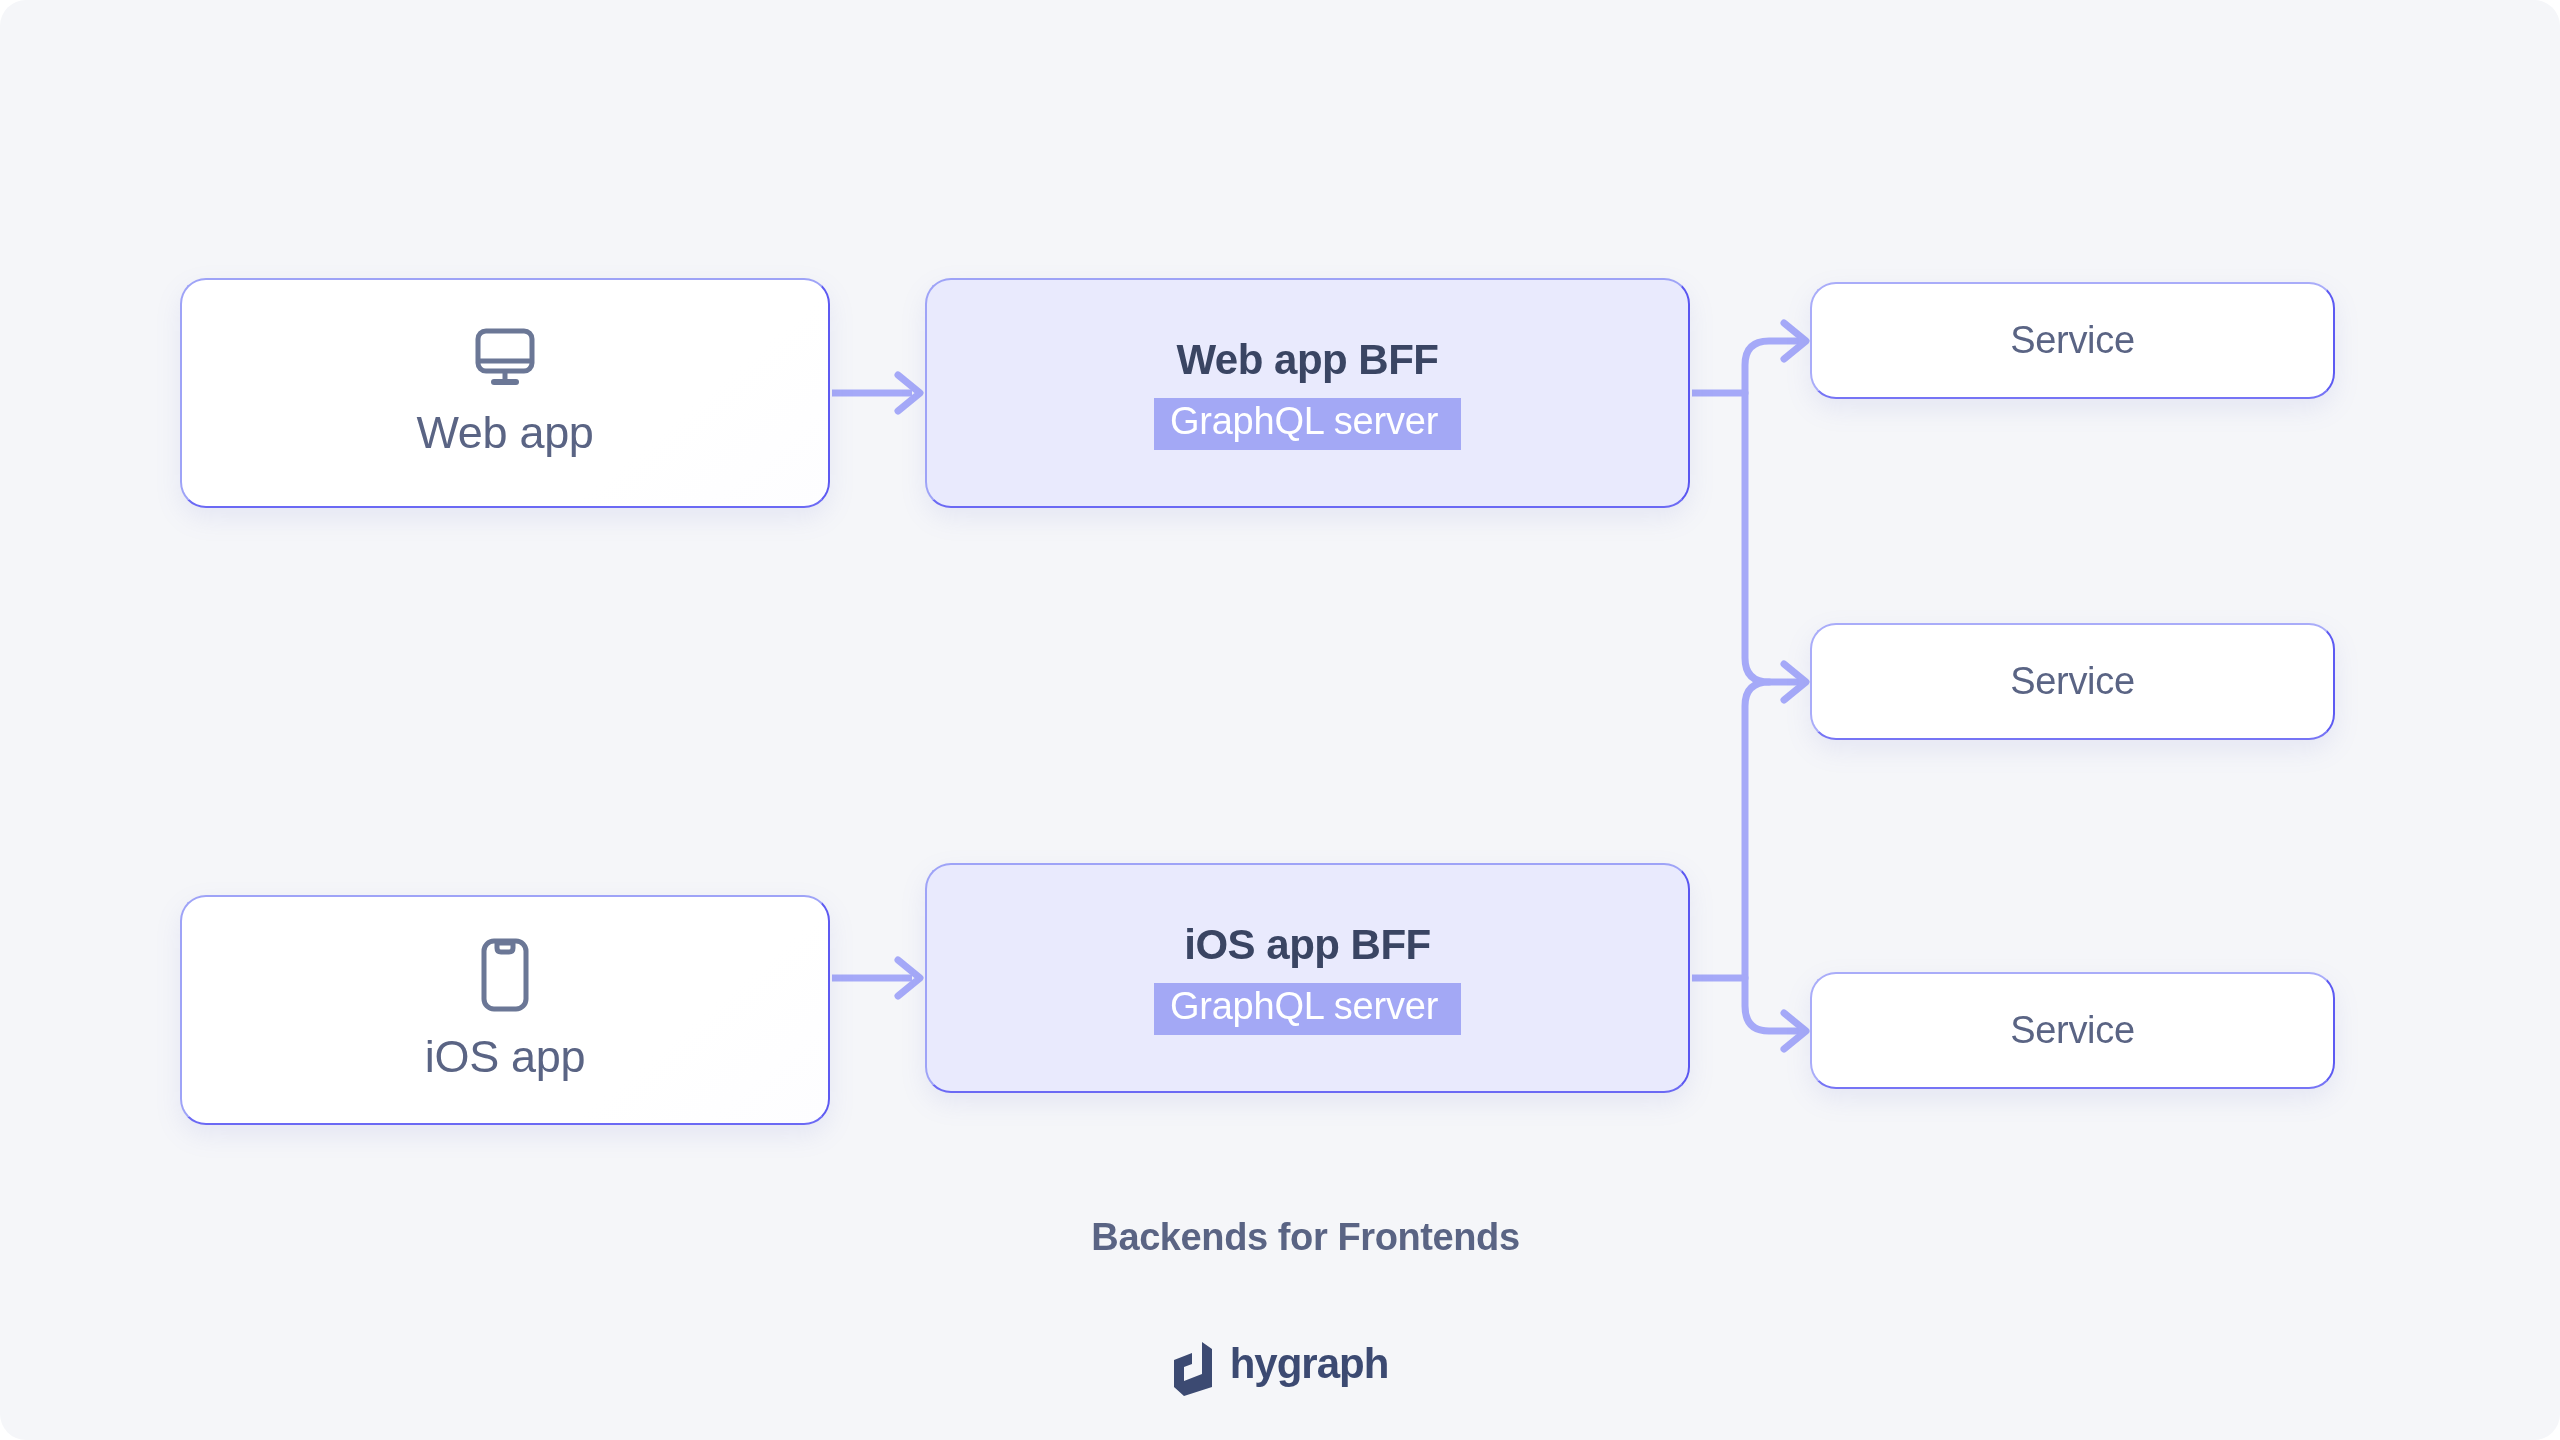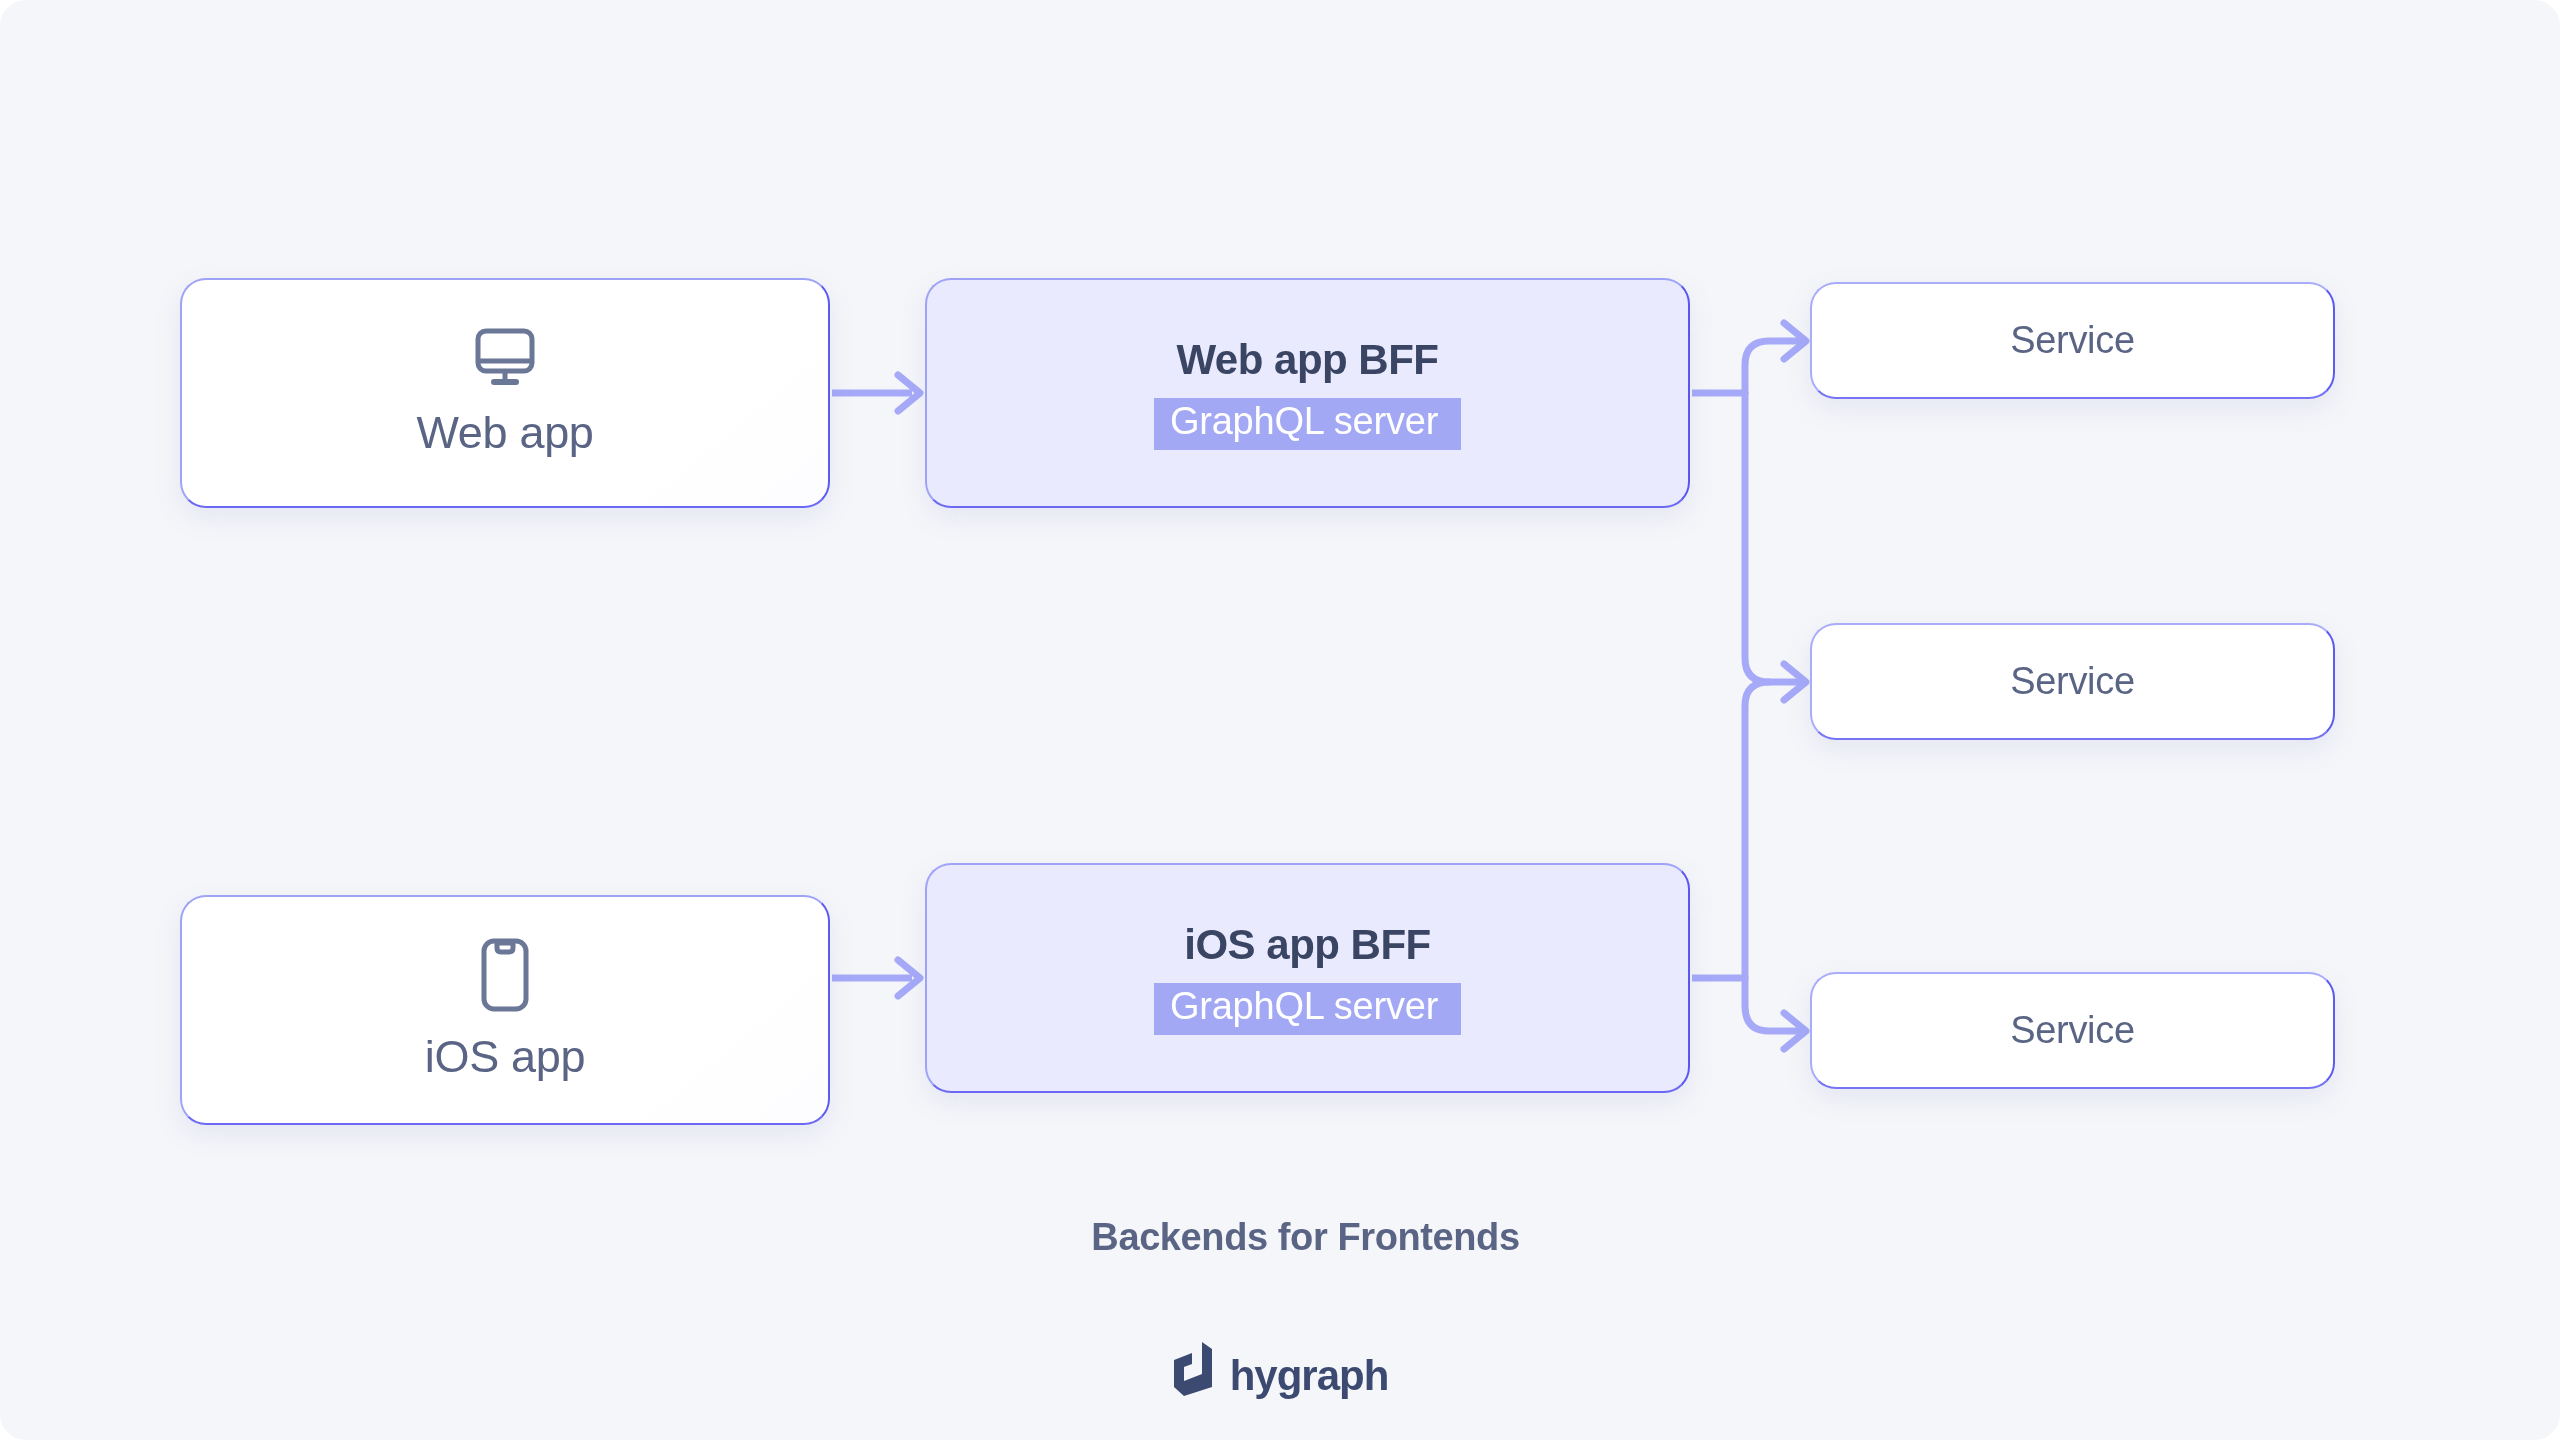--- a/index.html
+++ b/index.html
@@ -73,21 +73,21 @@
   .col-label{
     position:absolute;
     font-size:38px;font-weight:700;color:#5a6484;
     letter-spacing:-.4px;
     text-align:center;
     white-space:nowrap;
   }
   #wires{position:absolute;left:0;top:0;width:2560px;height:1440px;pointer-events:none;}
   #brand{
     position:absolute;left:0;top:1340px;width:2560px;
-    display:flex;align-items:flex-end;justify-content:center;gap:14px;
+    display:flex;align-items:flex-start;justify-content:center;gap:14px;
   }
   #brand .word{
     font-size:42px;font-weight:700;color:#3c4a72;letter-spacing:-1px;
   }
 </style>
 </head>
 <body>
 
 <div id="canvas">
 

